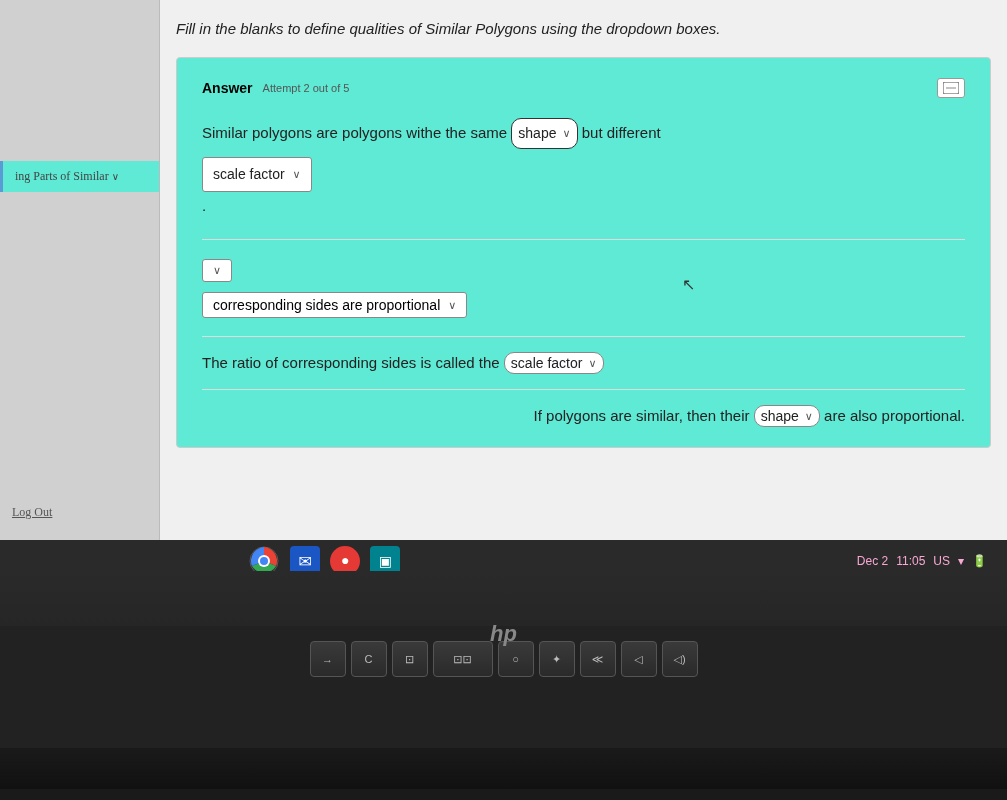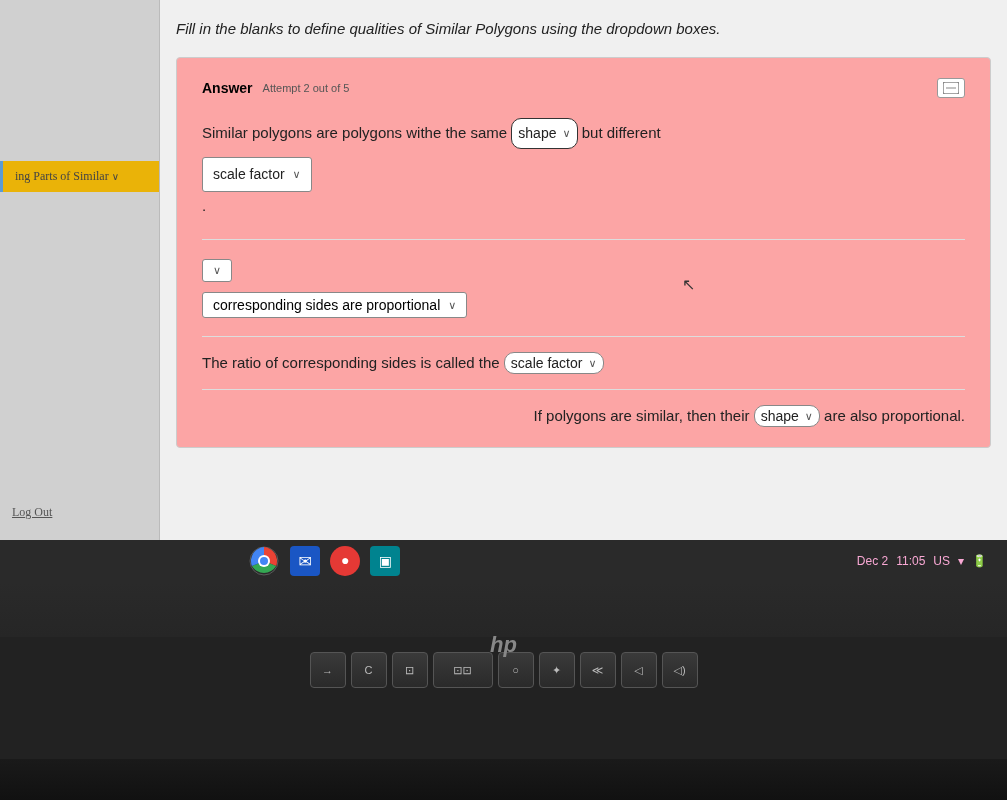--- a/index.html
+++ b/index.html
@@ -37,21 +37,21 @@
     }
 
     .sidebar-section {
       width: 100%;
       padding: 8px 12px;
       font-size: 12px;
       color: #444;
     }
 
     .sidebar-section.active {
-      background: #eab308;
+      background: #5eead4;
       border-left: 3px solid #5b9bd5;
     }
 
     .sidebar-chevron {
       font-size: 10px;
       margin-left: auto;
     }
 
     .sidebar-logout {
       margin-top: auto;
@@ -72,21 +72,21 @@
 
     .instruction-text {
       font-size: 15px;
       color: #222;
       margin-bottom: 20px;
       font-family: Arial, sans-serif;
       font-style: italic;
     }
 
     .answer-box {
-      background: #fca5a5;
+      background: #5eead4;
       border: 1px solid #ccc;
       border-radius: 4px;
       padding: 20px 25px;
       margin-bottom: 10px;
     }
 
     .answer-header {
       display: flex;
       align-items: center;
       gap: 10px;
@@ -232,21 +232,21 @@
       font-family: Arial, sans-serif;
       display: flex;
       align-items: center;
       gap: 8px;
       margin-left: auto;
     }
 
     
     .laptop-bottom {
       position: absolute;
-      bottom: 0;
+      bottom: 11px;
       left: 0;
       width: 1007px;
       height: 218px;
       background: linear-gradient(180deg, #2a2a2a 0%, #1a1a1a 100%);
       display: flex;
       flex-direction: column;
       align-items: center;
     }
 
     .keyboard-area {

